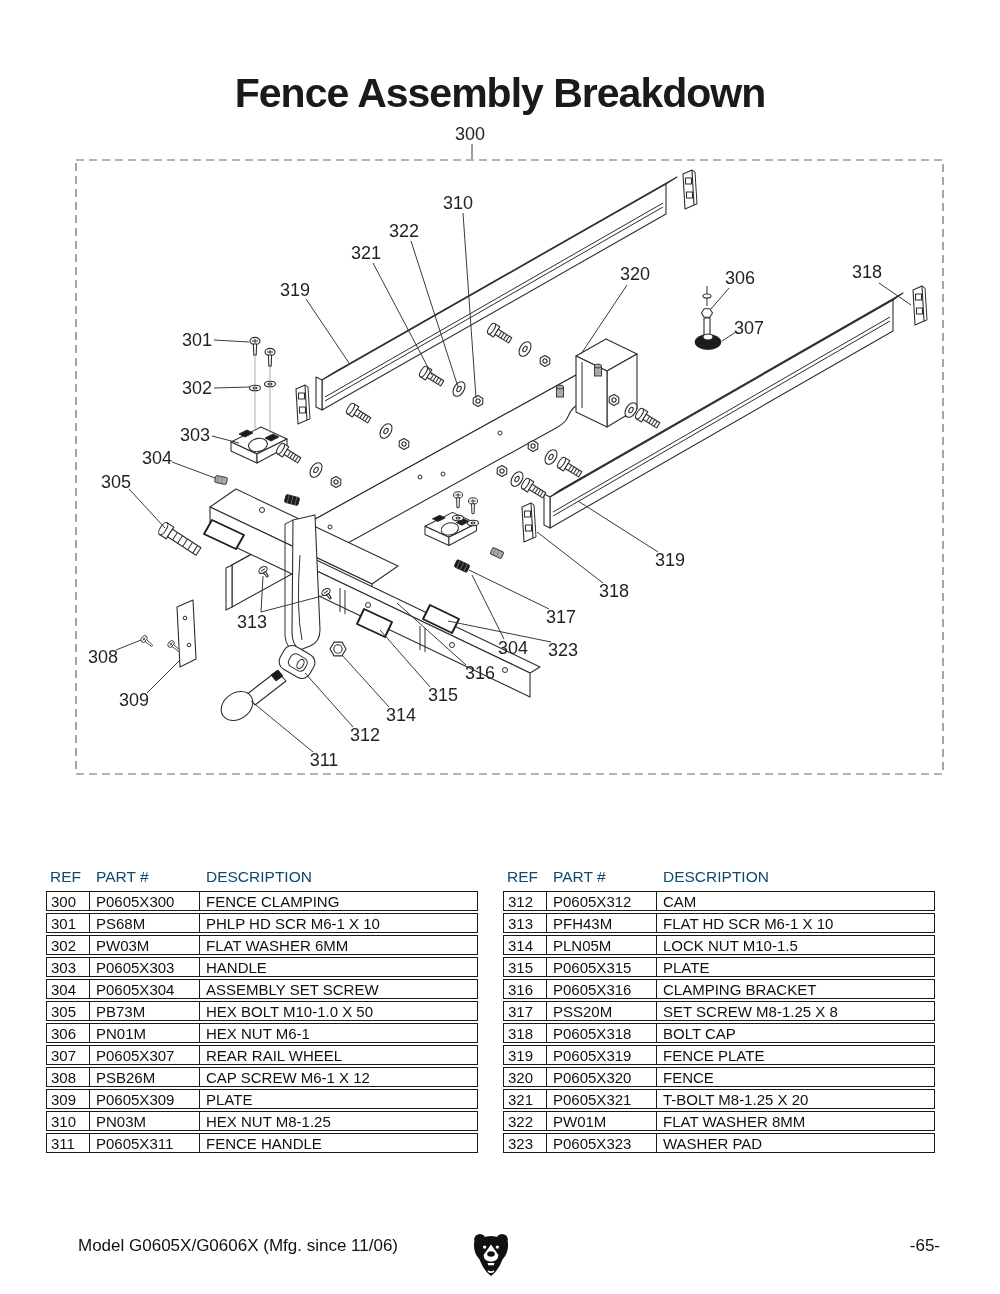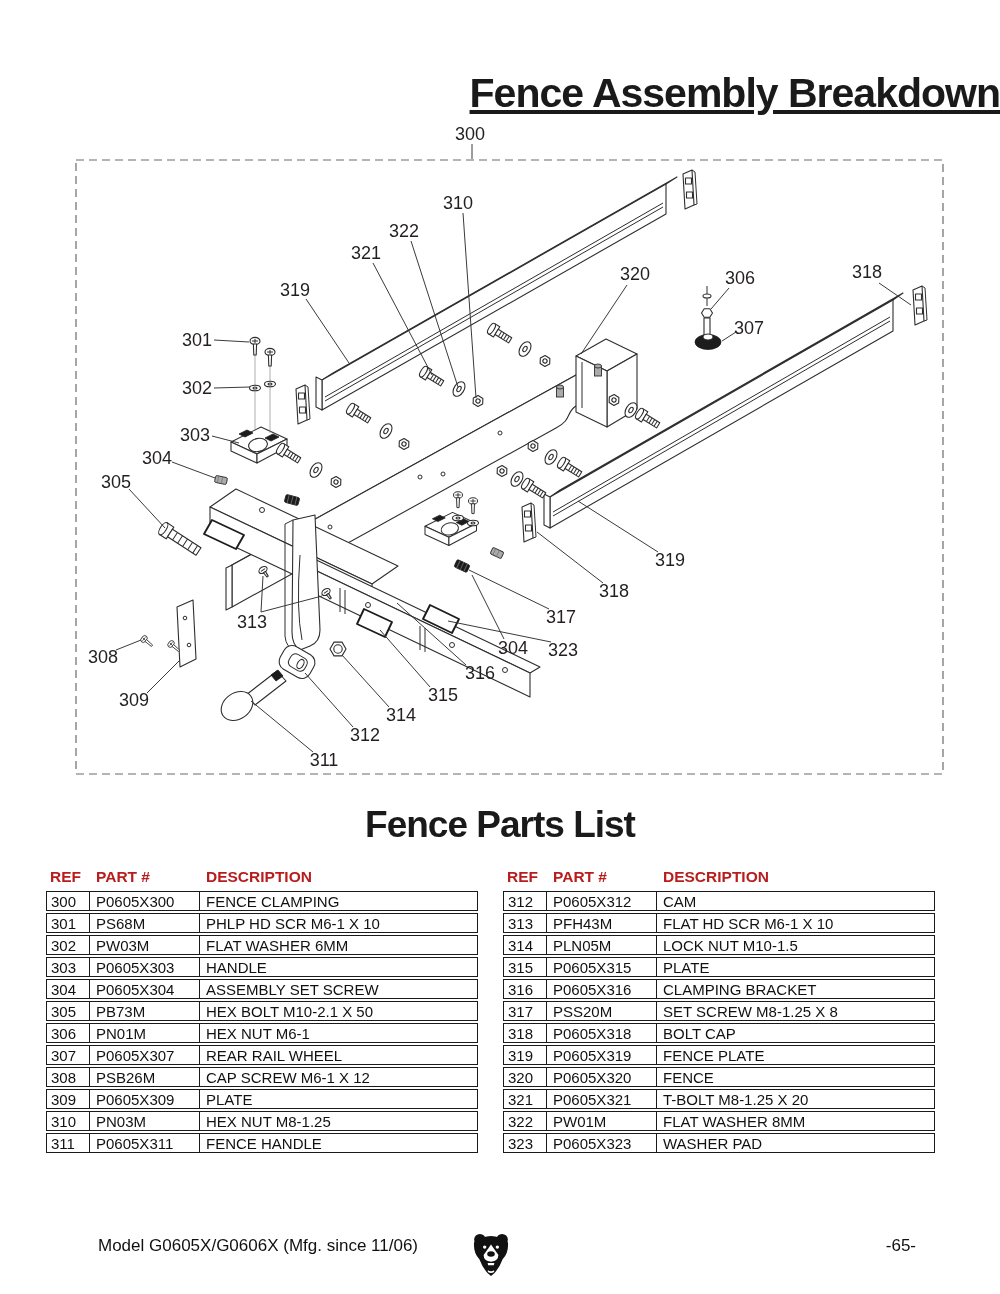--- a/index.html
+++ b/index.html
@@ -1,46 +1,46 @@
 <!DOCTYPE html>
 <html><head>
 <meta charset="utf-8">
 <style>
   html,body{margin:0;padding:0;background:#888;}
   .page{position:relative;width:1000px;height:1294px;background:#ffffff;margin:0 auto;
         font-family:"Liberation Sans",sans-serif;color:#1c1c1c;overflow:hidden;}
-  .doc-title{position:absolute;top:70px;left:0;width:1000px;text-align:right;
-        font-size:41px;font-weight:bold;letter-spacing:-1px;color:#1a1a1a;margin:0;text-decoration:underline;}
+  .doc-title{position:absolute;top:70px;left:0;width:1000px;text-align:center;
+        font-size:41px;font-weight:bold;letter-spacing:-1px;color:#1a1a1a;margin:0;}
   .parts-title{position:absolute;top:804px;left:0;width:1000px;text-align:center;
         font-size:37px;font-weight:bold;letter-spacing:-1px;color:#1a1a1a;margin:0;}
   svg.diagram{position:absolute;top:0;left:0;}
 
   
   .w{fill:#fff;stroke:#2e2e2e;stroke-width:1.1;stroke-linejoin:round;}
   .w2{fill:#fff;stroke:#1d1d1d;stroke-width:1.9;stroke-linejoin:round;}
   .ln{fill:none;stroke:#2e2e2e;stroke-width:1;}
   .thin{fill:none;stroke:#8a8a8a;stroke-width:0.7;}
   .dk{fill:#1c1c1c;stroke:#1c1c1c;stroke-width:0.8;}
   .gy{fill:#aaaaaa;stroke:#2e2e2e;stroke-width:0.9;}
   .lead{fill:none;stroke:#3a3a3a;stroke-width:1;}
   .callout{font:18px "Liberation Sans",sans-serif;fill:#231f20;text-anchor:middle;}
   .dashbox{fill:none;stroke:#6b6b6b;stroke-width:1.2;stroke-dasharray:8 5;}
 
   
   .ptable{position:absolute;top:866px;width:432px;}
   .ptable.left{left:46px;} .ptable.right{left:503px;}
   table{width:100%;border-collapse:separate;border-spacing:0 2px;table-layout:fixed;}
-  th{font-size:15.5px;font-weight:bold;text-align:left;padding:0 0 3px 6px;color:#b91c1c;}
+  th{font-size:15.5px;font-weight:normal;text-align:left;padding:0 0 3px 6px;color:#0c4a6e;}
   th:first-child{padding-left:4px;}
   td{font-size:15px;height:17px;line-height:17px;padding:0.5px 0 0.5px 6px;
      border:1.5px solid #1a1a1a;border-left:none;white-space:nowrap;overflow:hidden;color:#111;}
   td:first-child{border-left:1.5px solid #1a1a1a;padding-left:4px;}
 
-  .footer-model{position:absolute;top:1236px;left:78px;font-size:17px;color:#111;margin-left:20px;}
-  .footer-page{position:absolute;top:1236px;right:84px;font-size:17px;color:#111;}
+  .footer-model{position:absolute;top:1236px;left:78px;font-size:17px;color:#111;}
+  .footer-page{position:absolute;top:1236px;right:60px;font-size:17px;color:#111;}
   .footer-logo{position:absolute;top:1232px;left:472px;}
 </style>
 </head>
 <body>
 
 <div class="page">
 
   <h1 class="doc-title">Fence Assembly Breakdown</h1>
 
   <svg class="diagram" width="1000" height="790" viewBox="0 0 1000 790">
@@ -305,21 +305,20 @@
         <text x="563" y="656" class="callout">323</text>
         <polyline points="549,609 469,570" class="lead"></polyline>
         <text x="561" y="623" class="callout">317</text>
         <polyline points="603,583 537,532" class="lead"></polyline>
         <text x="614" y="597" class="callout">318</text>
         <polyline points="658,552 578,501" class="lead"></polyline>
         <text x="670" y="566" class="callout">319</text>
       </g>
   </svg>
 
-  <h2 class="parts-title">Fence Parts List</h2>
 
   <div class="ptable left">
     <table>
       <colgroup>
           <col style="width:44px">
           <col style="width:110px">
           <col>
         </colgroup>
       <thead>
           <tr>
@@ -350,21 +349,21 @@
             <td>HANDLE</td>
           </tr>
           <tr>
             <td>304</td>
             <td>P0605X304</td>
             <td>ASSEMBLY SET SCREW</td>
           </tr>
           <tr>
             <td>305</td>
             <td>PB73M</td>
-            <td>HEX BOLT M10-2.1 X 50</td>
+            <td>HEX BOLT M10-1.0 X 50</td>
           </tr>
           <tr>
             <td>306</td>
             <td>PN01M</td>
             <td>HEX NUT M6-1</td>
           </tr>
           <tr>
             <td>307</td>
             <td>P0605X307</td>
             <td>REAR RAIL WHEEL</td>

